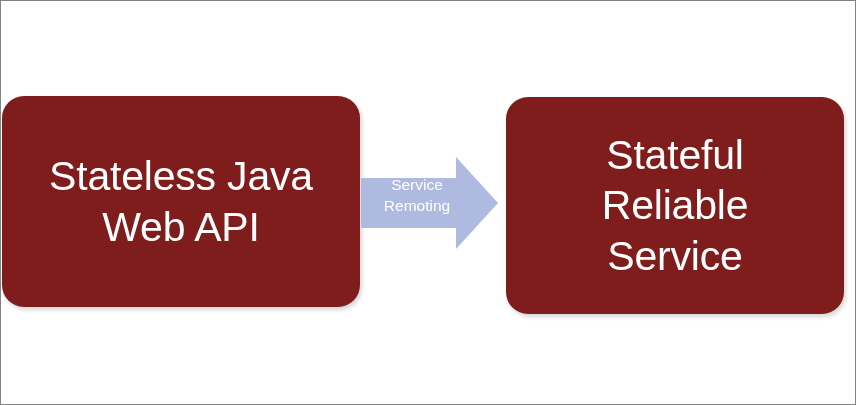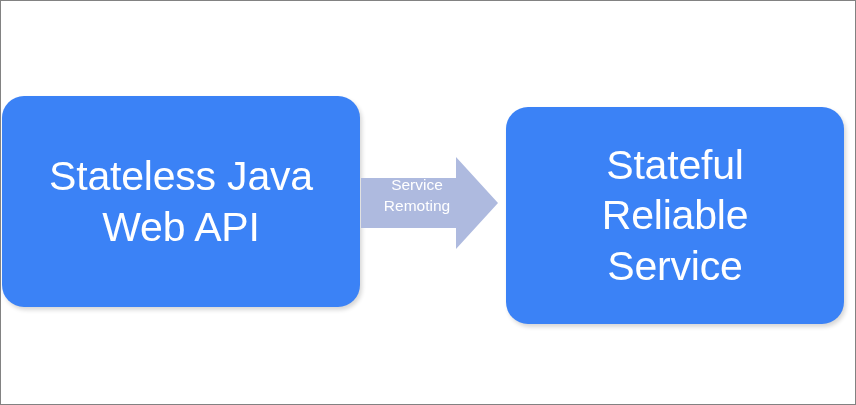--- a/index.html
+++ b/index.html
@@ -19,21 +19,21 @@
     background: #ffffff;
     box-sizing: border-box;
     border: 1px solid #828282;
     overflow: hidden;
   }
 
   
   .node {
     position: absolute;
     box-sizing: border-box;
-    background: #3b82f6;
+    background: #7f1d1d;
     border-radius: 20px;
     color: #ffffff;
     display: flex;
     align-items: center;
     justify-content: center;
     text-align: center;
     font-family: "Liberation Sans", sans-serif;
     font-weight: 400;
     line-height: 1.22;
     letter-spacing: -0.2px;
@@ -50,21 +50,20 @@
     border-radius: 22px;
   }
 
   #node-stateful {
     left: 505px;
     top: 96px;
     width: 338px;
     height: 217px;
     font-size: 41px;
     border-radius: 22px;
-    margin-top: 10px;
   }
 
   .node-label {
     display: block;
     white-space: pre-line;
     padding: 0 8px;
   }
 
   
   #arrow-group {

